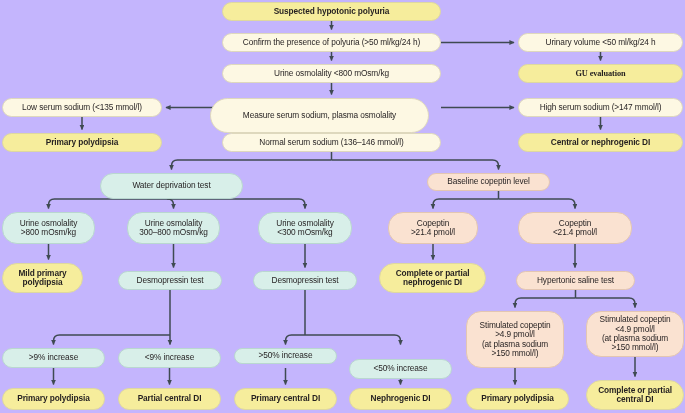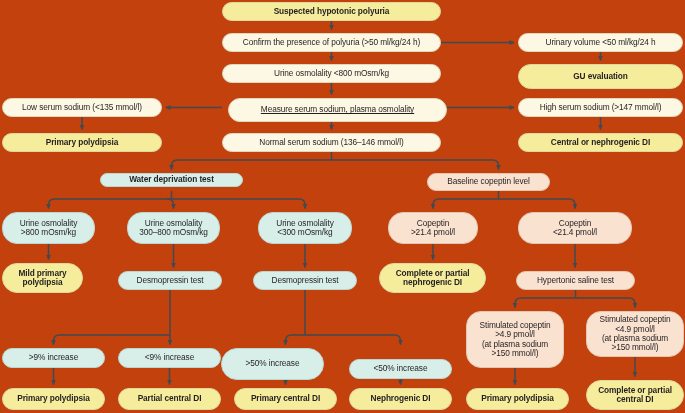--- a/index.html
+++ b/index.html
@@ -4,21 +4,21 @@
 <style>
   html, body {
     margin: 0;
     padding: 0;
     background: #ffffff;
   }
   #canvas {
     position: relative;
     width: 685px;
     height: 413px;
-    background: #c2410c;
+    background: #c4b5fd;
     font-family: "Liberation Sans", sans-serif;
     overflow: hidden;
   }
   #edges {
     position: absolute;
     left: 0;
     top: 0;
     width: 685px;
     height: 413px;
     pointer-events: none;
@@ -99,49 +99,49 @@
         <path d="M575.5,290 L575.5,298"></path>
         <path d="M575.5,298 L521,298 Q515,298 515,304 L515,307.5" marker-end="url(#arrow)"></path>
         <path d="M575.5,298 L629,298 Q635,298 635,304 L635,307.5" marker-end="url(#arrow)"></path>
       </g>
   </svg>
   <div id="node-layer">
       <div class="node fill-yellow terminal" style="left: 222px; top: 2px; width: 219px; height: 19px;">Suspected hypotonic polyuria</div>
       <div class="node fill-cream" style="left: 222px; top: 33px; width: 219px; height: 19px;">Confirm the presence of polyuria (&gt;50 ml/kg/24 h)</div>
       <div class="node fill-cream" style="left: 518px; top: 33px; width: 165px; height: 19px;">Urinary volume &lt;50 ml/kg/24 h</div>
       <div class="node fill-cream" style="left: 222px; top: 64px; width: 219px; height: 19px;">Urine osmolality &lt;800 mOsm/kg</div>
-      <div class="node fill-yellow terminal" style="left: 518px; top: 64px; width: 165px; height: 25px;">GU evaluation</div>
-      <div class="node fill-cream" style="left: 228px; top: 98px; width: 219px; height: 24px; text-decoration: underline;">Measure serum sodium, plasma osmolality</div>
+      <div class="node fill-yellow terminal" style="left: 518px; top: 64px; width: 165px; height: 19px; font-family: Liberation Serif, serif;">GU evaluation</div>
+      <div class="node fill-cream" style="left: 210px; top: 98px; width: 219px; height: 35px;">Measure serum sodium, plasma osmolality</div>
       <div class="node fill-cream" style="left: 2px; top: 98px; width: 160px; height: 19px;">Low serum sodium (&lt;135 mmol/l)</div>
       <div class="node fill-cream" style="left: 518px; top: 98px; width: 165px; height: 19px;">High serum sodium (&gt;147 mmol/l)</div>
       <div class="node fill-cream" style="left: 222px; top: 133px; width: 219px; height: 19px;">Normal serum sodium (136–146 mmol/l)</div>
       <div class="node fill-yellow terminal" style="left: 2px; top: 133px; width: 160px; height: 19px;">Primary polydipsia</div>
       <div class="node fill-yellow terminal" style="left: 518px; top: 133px; width: 165px; height: 19px;">Central or nephrogenic DI</div>
-      <div class="node fill-mint" style="left: 100px; top: 173px; width: 143px; height: 14px; font-weight: bold;">Water deprivation test</div>
+      <div class="node fill-mint" style="left: 100px; top: 173px; width: 143px; height: 26px;">Water deprivation test</div>
       <div class="node fill-peach" style="left: 427px; top: 173px; width: 123px; height: 18px;">Baseline copeptin level</div>
       <div class="node fill-mint multiline" style="left: 2px; top: 212px; width: 93px; height: 32px;">Urine osmolality
 &gt;800 mOsm/kg</div>
       <div class="node fill-mint multiline" style="left: 127px; top: 212px; width: 93px; height: 32px;">Urine osmolality
 300–800 mOsm/kg</div>
       <div class="node fill-mint multiline" style="left: 258px; top: 212px; width: 94px; height: 32px;">Urine osmolality
 &lt;300 mOsm/kg</div>
       <div class="node fill-peach multiline" style="left: 388px; top: 212px; width: 90px; height: 32px;">Copeptin
 &gt;21.4 pmol/l</div>
       <div class="node fill-peach multiline" style="left: 518px; top: 212px; width: 114px; height: 32px;">Copeptin
 &lt;21.4 pmol/l</div>
       <div class="node fill-yellow multiline terminal" style="left: 2px; top: 263px; width: 81px; height: 30px;">Mild primary
 polydipsia</div>
       <div class="node fill-mint" style="left: 118px; top: 271px; width: 104px; height: 19px;">Desmopressin test</div>
       <div class="node fill-mint" style="left: 253px; top: 271px; width: 104px; height: 19px;">Desmopressin test</div>
       <div class="node fill-yellow multiline terminal" style="left: 379px; top: 263px; width: 107px; height: 30px;">Complete or partial
 nephrogenic DI</div>
       <div class="node fill-peach" style="left: 516px; top: 271px; width: 119px; height: 19px;">Hypertonic saline test</div>
       <div class="node fill-mint" style="left: 2px; top: 348px; width: 103px; height: 20px;">&gt;9% increase</div>
       <div class="node fill-mint" style="left: 118px; top: 348px; width: 103px; height: 20px;">&lt;9% increase</div>
-      <div class="node fill-mint" style="left: 221px; top: 348px; width: 103px; height: 32px;">&gt;50% increase</div>
+      <div class="node fill-mint" style="left: 234px; top: 348px; width: 103px; height: 16px;">&gt;50% increase</div>
       <div class="node fill-mint" style="left: 349px; top: 348px; width: 103px; height: 20px; margin-top: 11px;">&lt;50% increase</div>
       <div class="node fill-peach multiline" style="left: 466px; top: 311px; width: 98px; height: 57px;">Stimulated copeptin
 &gt;4.9 pmol/l
 (at plasma sodium
 &gt;150 mmol/l)</div>
       <div class="node fill-peach multiline" style="left: 586px; top: 311px; width: 98px; height: 46px;">Stimulated copeptin
 &lt;4.9 pmol/l
 (at plasma sodium
 &gt;150 mmol/l)</div>
       <div class="node fill-yellow terminal" style="left: 2px; top: 388px; width: 103px; height: 22px;">Primary polydipsia</div>

